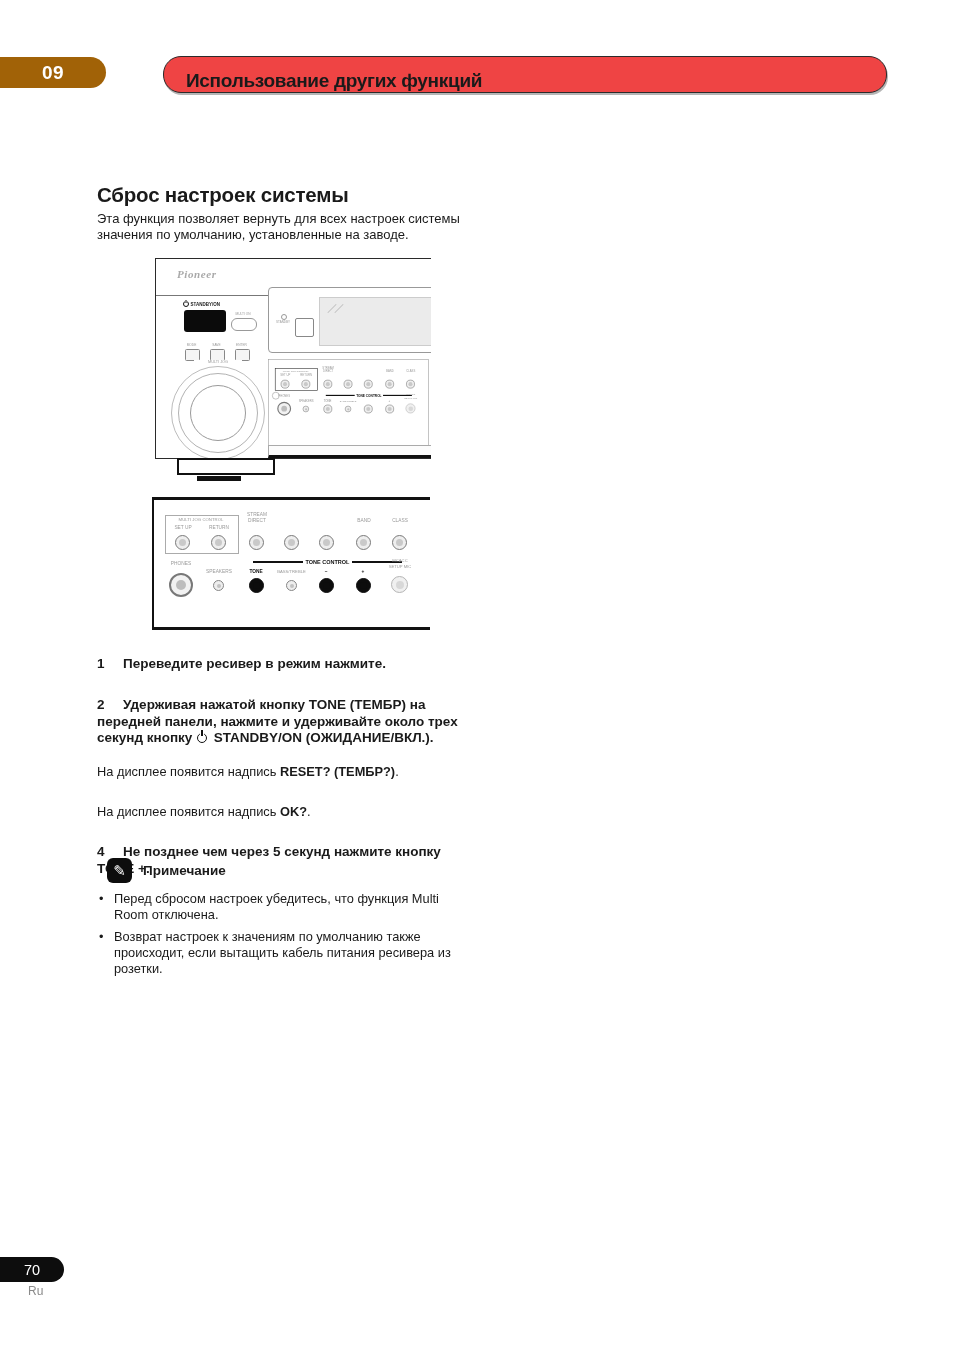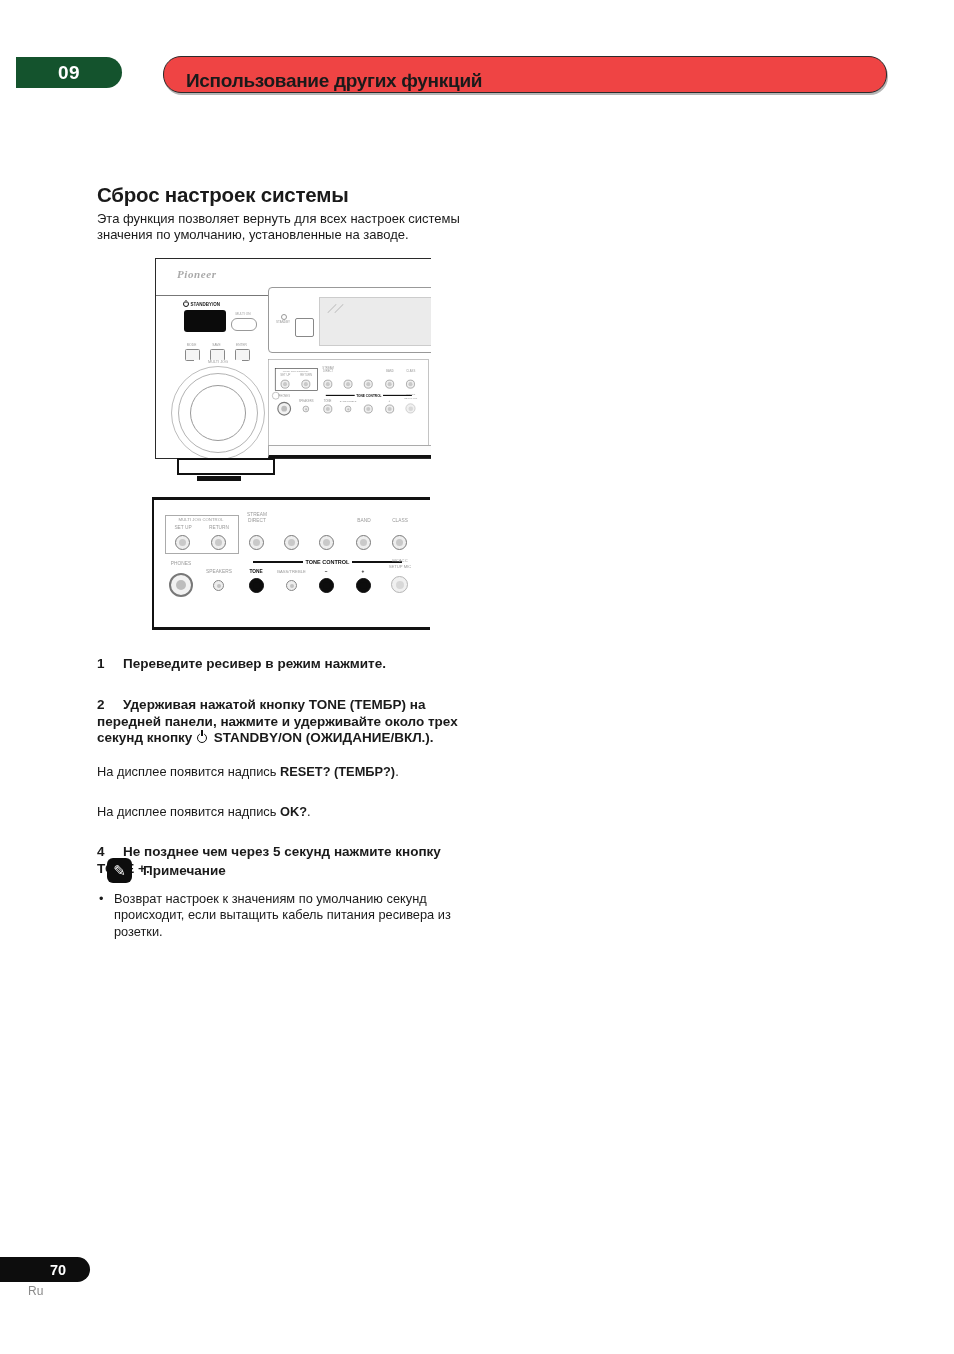--- a/index.html
+++ b/index.html
@@ -1,20 +1,20 @@
 <!DOCTYPE html>
 <html><head>
 <meta charset="utf-8">
 <style>
   html,body{margin:0;padding:0;background:#fff;}
   .page{position:relative;width:954px;height:1354px;background:#fff;overflow:hidden;
         font-family:"Liberation Sans",sans-serif;color:#1a1a1a;}
 
   
-  .chapter-badge{position:absolute;left:16px;top:57px;width:106px;height:31px;background:#14532d;
+  .chapter-badge{position:absolute;left:0;top:57px;width:106px;height:31px;background:#a16207;
     border-radius:0 16px 16px 0;color:#fff;font-weight:bold;font-size:19px;
     display:flex;align-items:center;justify-content:center;letter-spacing:.5px;}
   .chapter-title-box{position:absolute;left:163px;top:56px;width:724px;height:37px;
     border:1.6px solid #2b2b2b;border-radius:18px;background:#ef4444;box-sizing:border-box;
     display:flex;align-items:flex-end;padding-left:22px;font-weight:bold;font-size:19px;
     letter-spacing:-0.3px;box-shadow:1px 2px 0 #b5b5b5;}
 
   
   .section-title{position:absolute;left:97px;top:183px;font-size:20.5px;font-weight:bold;letter-spacing:-0.2px;}
   .section-intro{position:absolute;left:97px;top:211px;width:395px;font-size:13px;line-height:1.22;white-space:pre-line;}
@@ -107,22 +107,22 @@
   .note-head{display:flex;align-items:center;gap:11px;margin:0 0 8px 10px;}
   .note-icon{width:25px;height:25px;background:#0d0d0d;border-radius:6px;color:#fff;
     display:flex;align-items:center;justify-content:center;font-size:15px;}
   .note-title{font-size:13.5px;font-weight:bold;text-align:right;}
   .note-list{margin:0;padding:0;list-style:none;font-size:12.8px;line-height:1.27;}
   .note-list li{position:relative;padding-left:17px;margin:0 0 5px 0;white-space:pre-line;}
   .note-list li::before{content:"\2022";position:absolute;left:2px;top:0;}
 
   
   .page-badge{position:absolute;left:0;top:1257px;width:64px;height:25px;background:#0d0d0d;
-    border-radius:0 13px 13px 0;color:#fff;font-weight:bold;font-size:14.5px;
-    display:flex;align-items:center;justify-content:center;padding-left:26px;}
+    border-radius:0 13px 13px 0;color:#fff;font-weight:normal;font-size:14.5px;
+    display:flex;align-items:center;justify-content:center;}
   .page-lang{position:absolute;left:28px;top:1284px;font-size:12px;color:#8a8a8a;}
 </style>
 </head>
 <body>
 
 <div class="page">
 
   <div class="chapter-badge">
     <span>09</span>
   </div>
@@ -283,21 +283,23 @@
       </p>
     </div>
   </div>
 
   <div class="note">
     <div class="note-head">
       <div class="note-icon">✎</div>
       <div class="note-title">Примечание</div>
     </div>
     <ul class="note-list">
-      <li>Возврат настроек к значениям по умолчанию секунд
+      <li>Перед сбросом настроек убедитесь, что функция Multi
+Room отключена.</li>
+      <li>Возврат настроек к значениям по умолчанию также
 происходит, если вытащить кабель питания ресивера из
 розетки.</li>
     </ul>
   </div>
 
   <div class="page-badge">
     <span>70</span>
   </div>
   <div class="page-lang">Ru</div>
 

